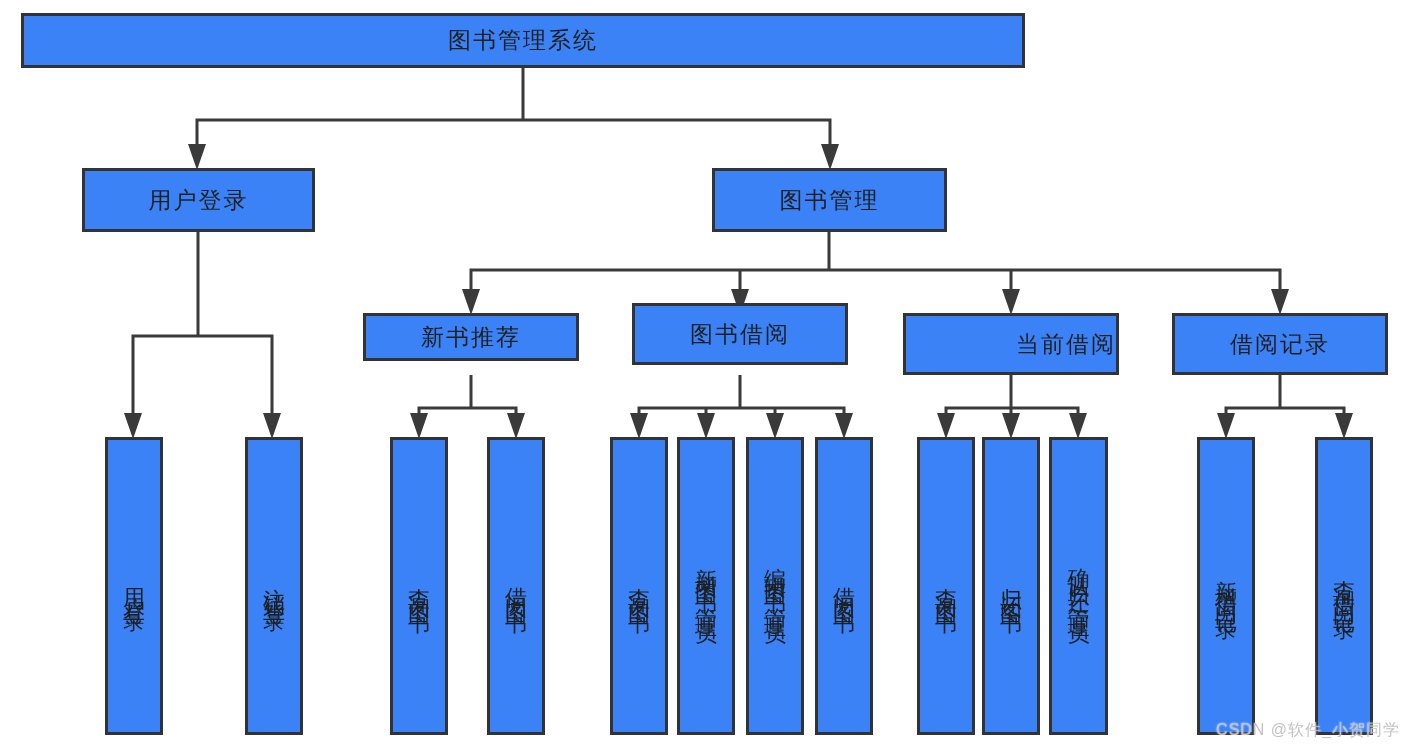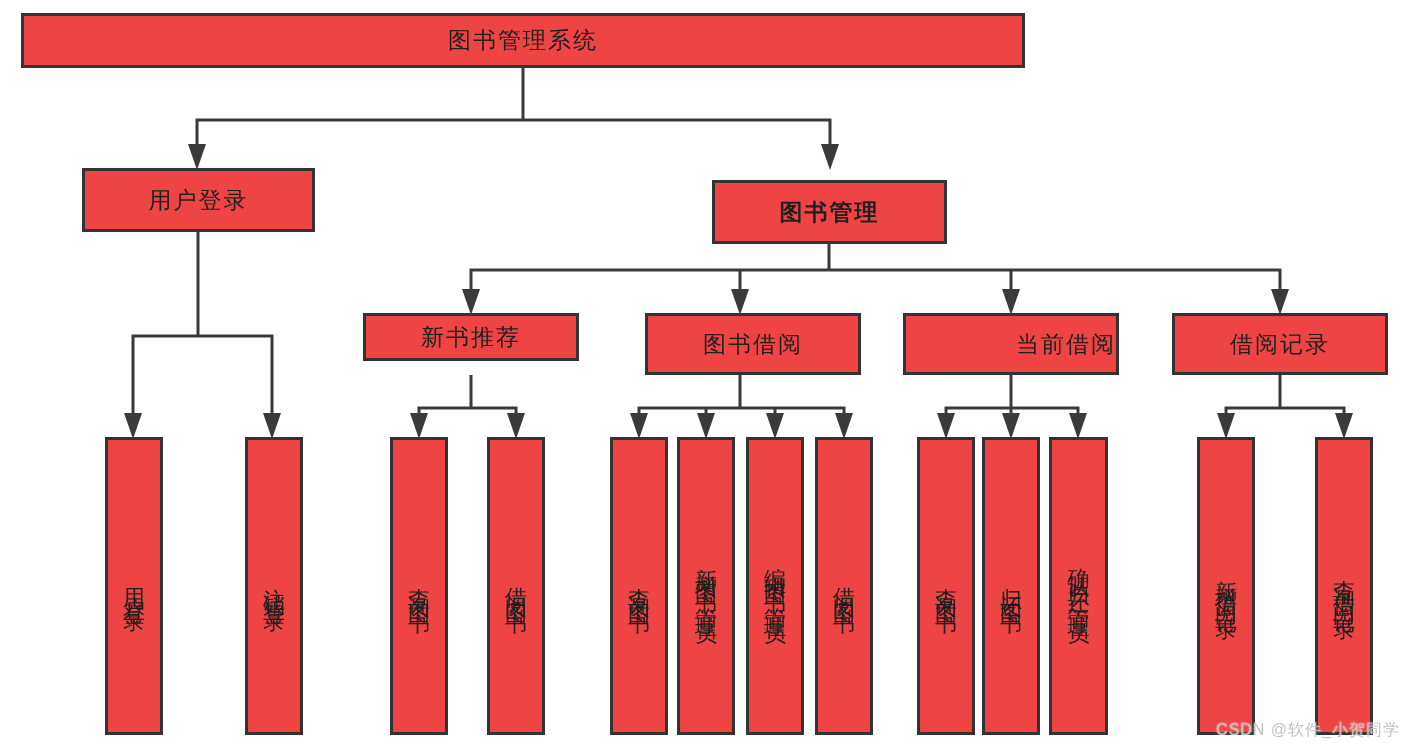--- a/index.html
+++ b/index.html
@@ -6,21 +6,21 @@
   #stage{
     position:relative;
     width:1405px;height:747px;
     background:#ffffff;
     overflow:hidden;
     font-family:"Liberation Sans","DejaVu Sans",sans-serif;
   }
   #connectors{position:absolute;left:0;top:0;width:1405px;height:747px;}
   .node{
     position:absolute;
-    background:#ef4444;
+    background:#3b82f6;
     border:3px solid #333333;
     box-sizing:border-box;
     display:flex;
     align-items:center;
     justify-content:center;
     color:#1f1f1f;
   }
   .h-label{
     font-size:23px;
     letter-spacing:2px;
@@ -84,28 +84,28 @@
     </g>
   </svg>
 
   <div class="node" style="left:21px;top:13px;width:1004px;height:55px;">
     <span class="h-label">图书管理系统</span>
   </div>
 
   <div class="node" style="left:82px;top:168px;width:233px;height:64px;">
     <span class="h-label">用户登录</span>
   </div>
-  <div class="node" style="left:712px;top:180px;width:235px;height:64px;font-weight:bold;">
+  <div class="node" style="left:712px;top:168px;width:235px;height:64px;">
     <span class="h-label">图书管理</span>
   </div>
 
   <div class="node" style="left:363px;top:313px;width:216px;height:48px;">
     <span class="h-label">新书推荐</span>
   </div>
-  <div class="node" style="left:632px;top:313px;width:216px;height:62px;margin-left:13px;">
+  <div class="node" style="left:632px;top:303px;width:216px;height:62px;">
     <span class="h-label">图书借阅</span>
   </div>
   <div class="node" style="left:903px;top:313px;width:216px;height:62px;justify-content:flex-end;">
     <span class="h-label">当前借阅</span>
   </div>
   <div class="node" style="left:1172px;top:313px;width:216px;height:62px;">
     <span class="h-label">借阅记录</span>
   </div>
 
   <div class="node" style="left:105px;top:437px;width:58px;height:298px;">

